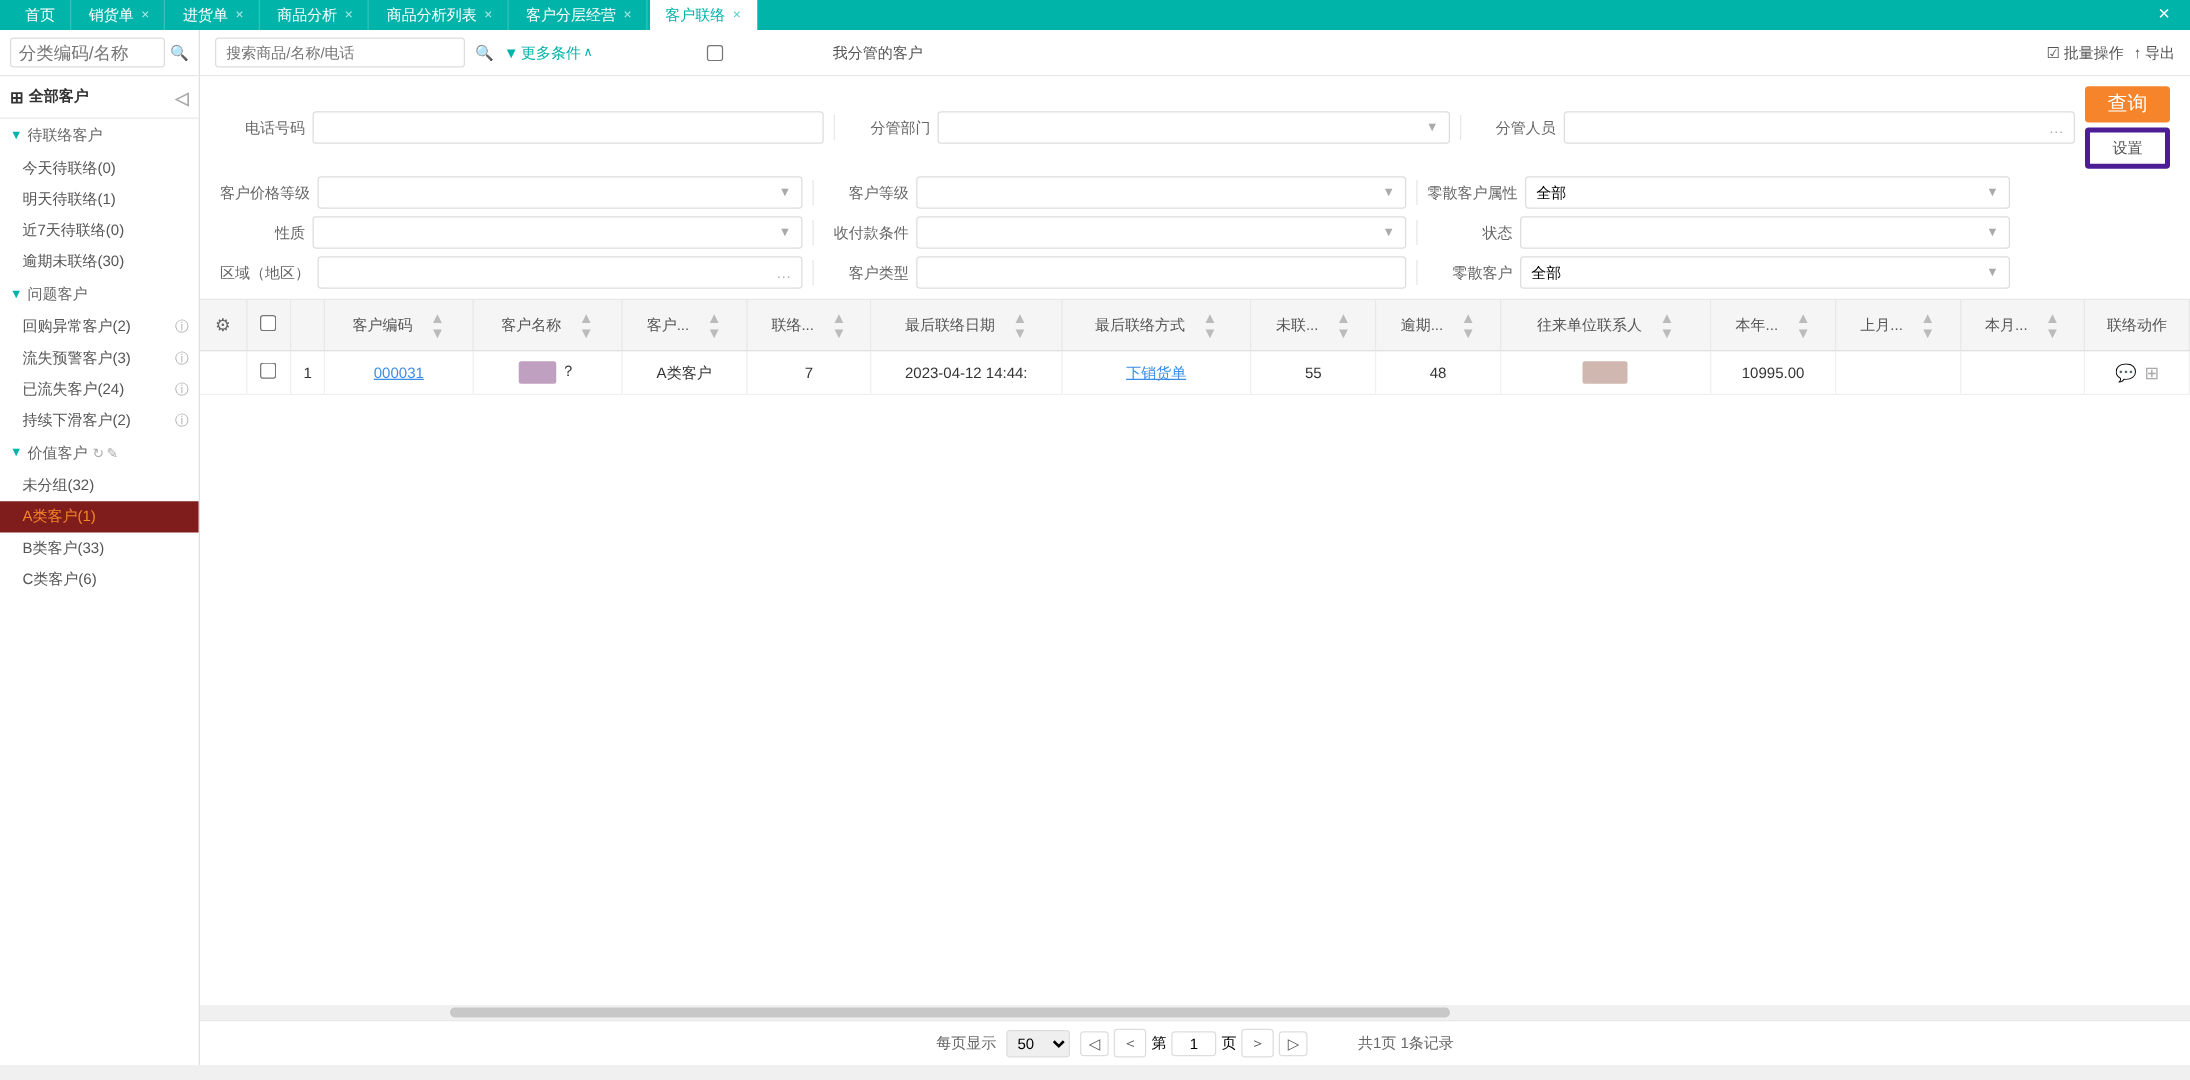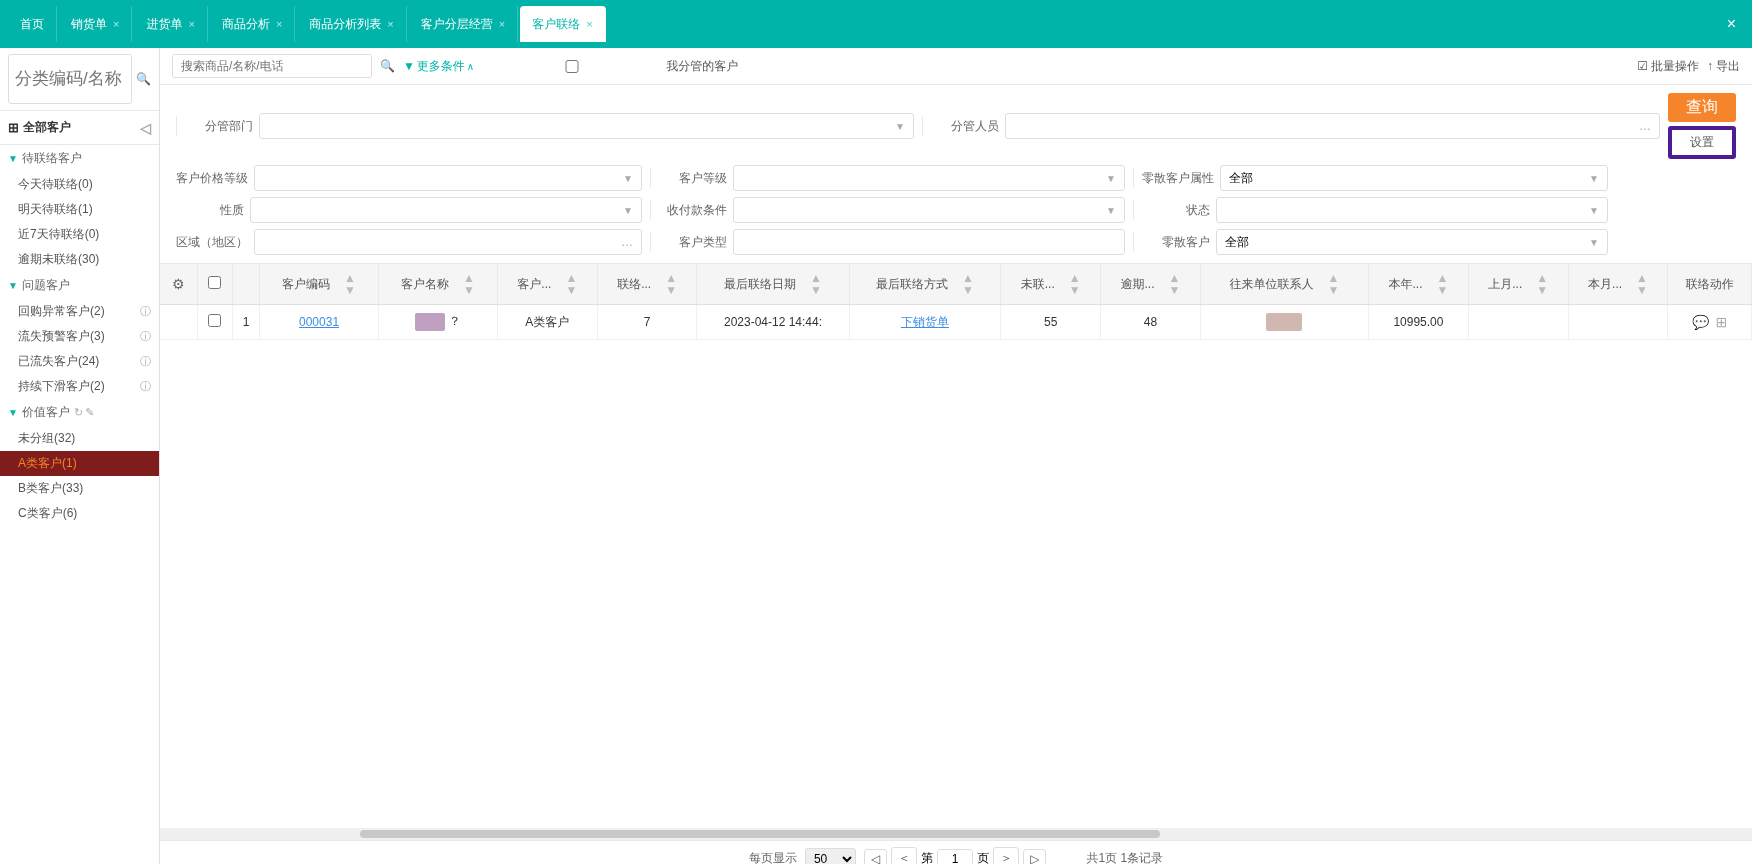--- a/index.html
+++ b/index.html
@@ -1,21 +1,21 @@
 <!DOCTYPE html>
 <html><head>
   <meta charset="utf-8">
   <style>
     * { box-sizing: border-box; margin: 0; padding: 0; font-family: 'Microsoft YaHei', Arial, sans-serif; font-size: 12px; }
     body { background: #f0f0f0; overflow: hidden; width: 1752px; height: 864px; }
 
     
     .top-nav {
       background: #00b4aa;
-      height: 48px;
+      height: 24px;
       display: flex;
       align-items: center;
       padding: 0 8px;
       gap: 2px;
     }
     .nav-tab {
       background: #00b4aa;
       color: #fff;
       padding: 0 12px;
       height: 36px;
@@ -66,23 +66,23 @@
     }
     .sidebar-search {
       display: flex;
       align-items: center;
       padding: 6px 8px;
       border-bottom: 1px solid #e8e8e8;
     }
     .sidebar-search input {
       border: 1px solid #ddd;
       border-radius: 3px;
-      padding: 14px 6px;
+      padding: 3px 6px;
       width: 100%;
-      font-size: 17px;
+      font-size: 14px;
       outline: none;
       color: #aaa;
     }
     .sidebar-search .search-icon {
       color: #aaa;
       margin-left: 4px;
       cursor: pointer;
     }
     .sidebar-all-header {
       display: flex;
@@ -503,20 +503,24 @@
         <span class="btn-export">
           <span>↑</span>
           <span>导出</span>
         </span>
       </div>
     </div>
 
     <div class="adv-filter">
 
       <div class="adv-filter-row">
+        <div class="filter-field">
+          <label>电话号码</label>
+          <div class="field-input" style="border:1px solid #ddd;border-radius:3px;padding:3px 8px;flex:1;min-height:26px;background:#fff;"></div>
+        </div>
         <div class="filter-divider"></div>
         <div class="filter-field">
           <label>分管部门</label>
           <div class="field-input" style="border:1px solid #ddd;border-radius:3px;padding:3px 8px;flex:1;min-height:26px;background:#fff;display:flex;justify-content:flex-end;align-items:center;">
             <span class="arrow-down">▼</span>
           </div>
         </div>
         <div class="filter-divider"></div>
         <div class="filter-field">
           <label>分管人员</label>

